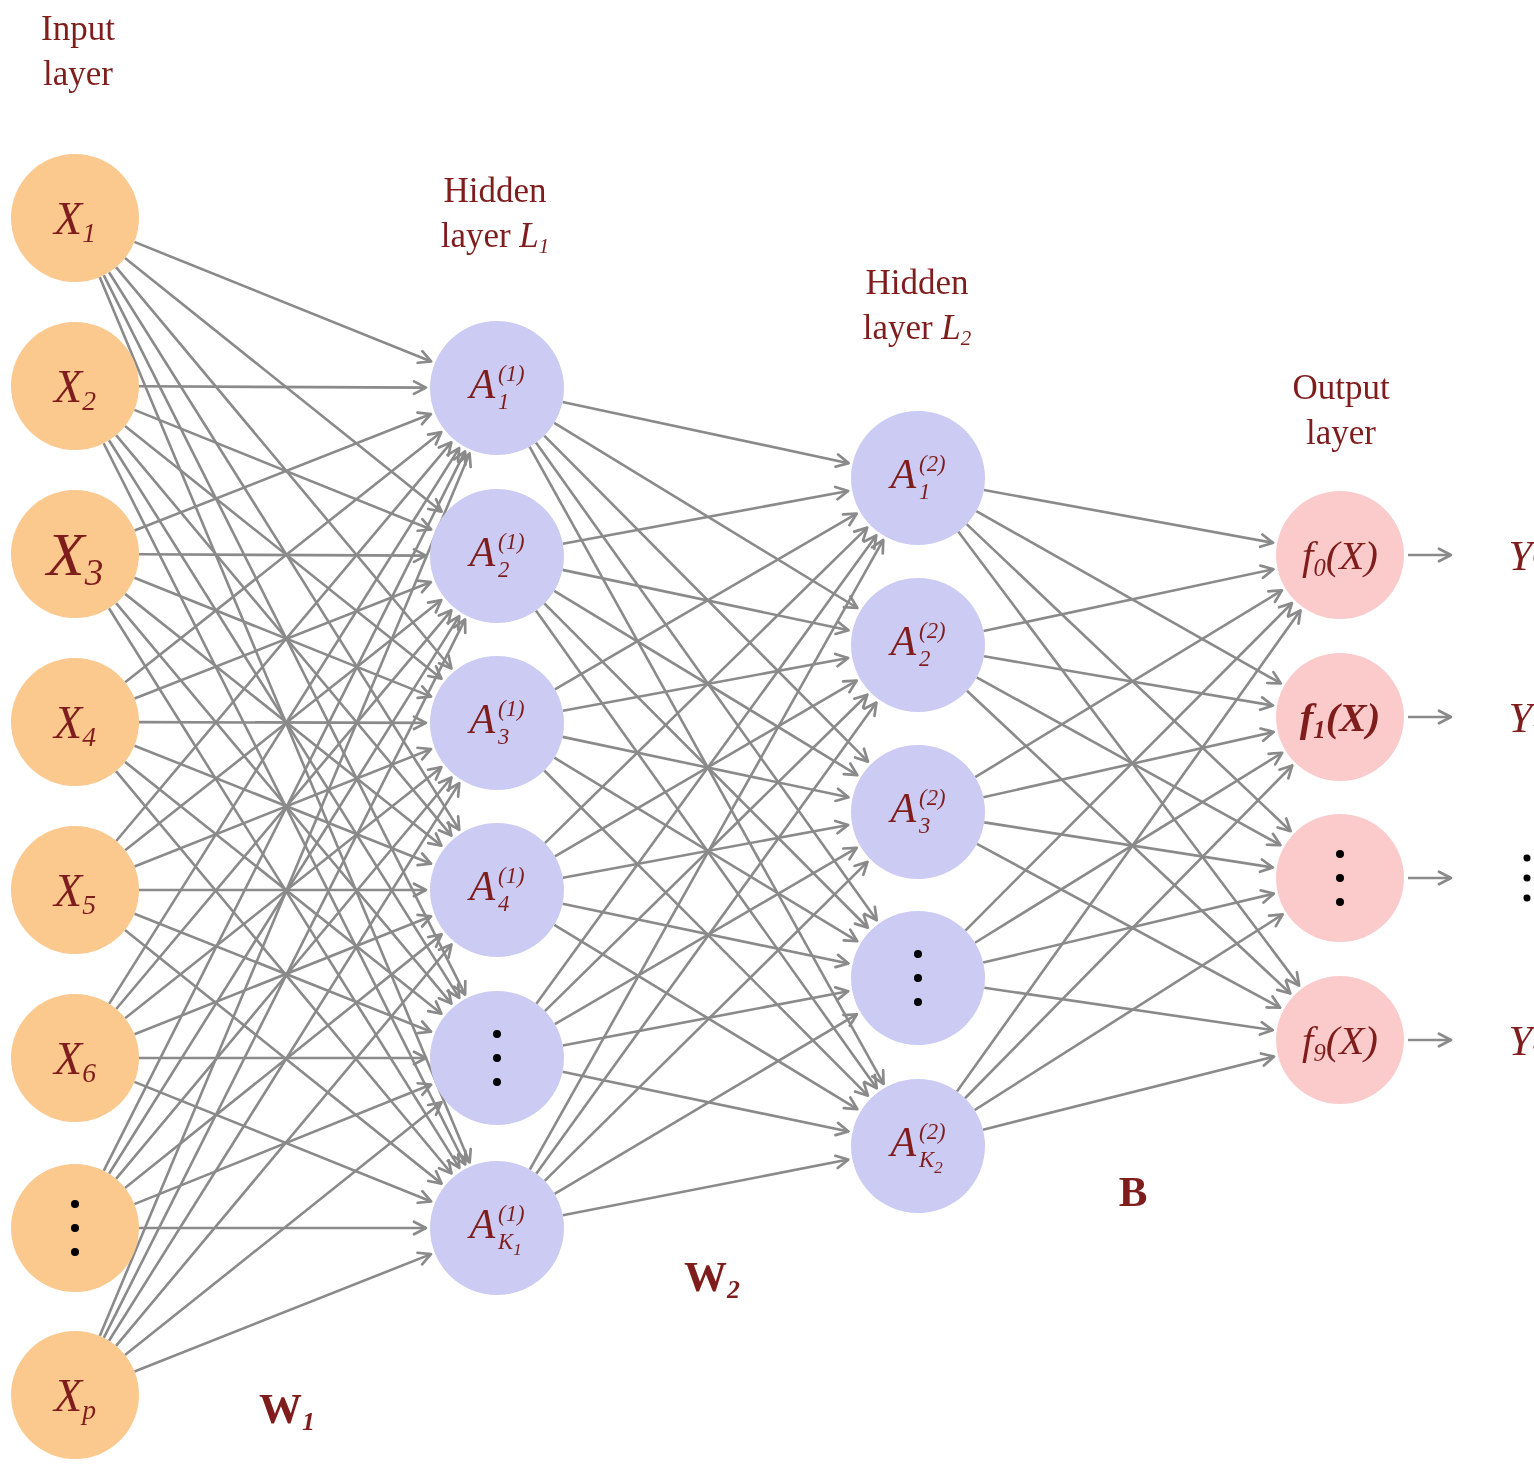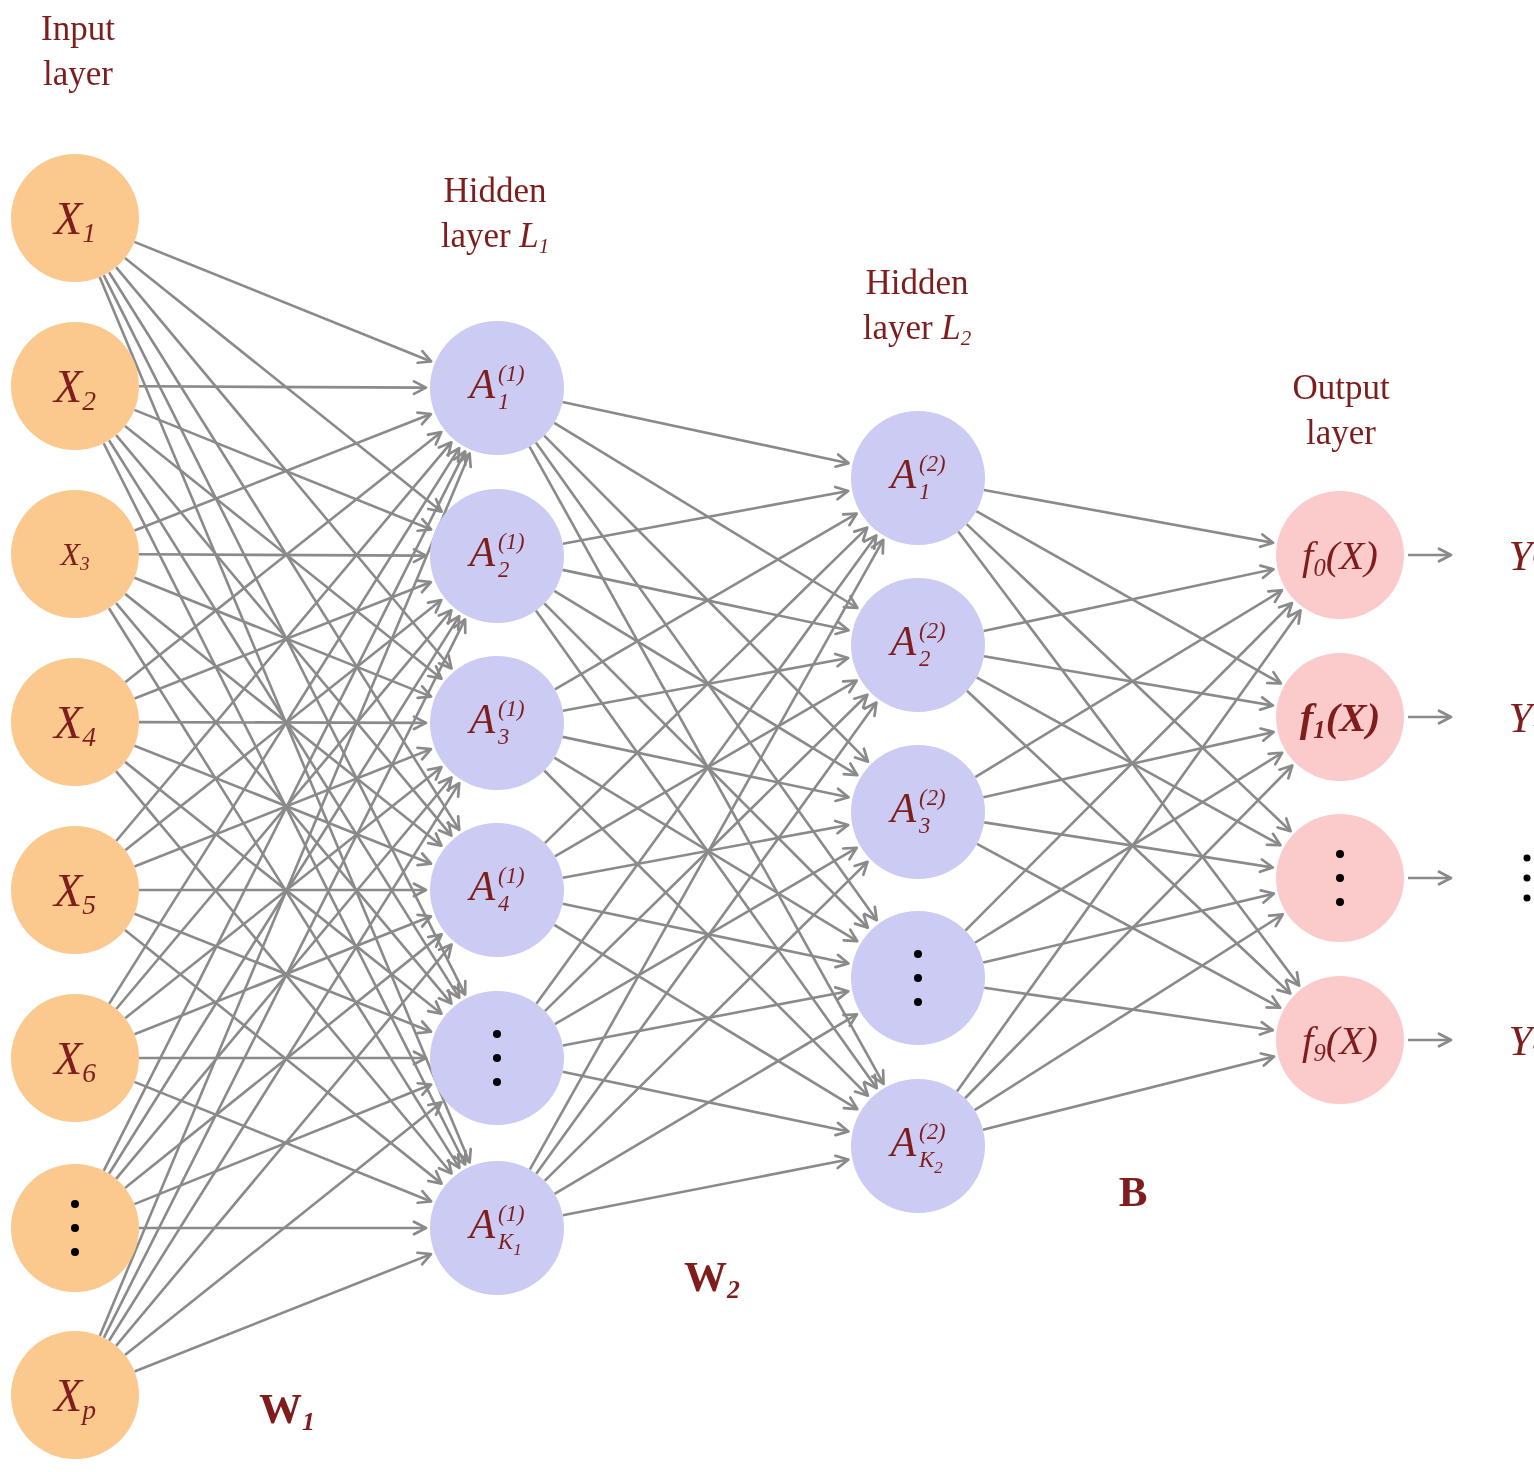--- a/index.html
+++ b/index.html
@@ -157,21 +157,21 @@
 <div class="header" style="left: 78px; top: 6px;">
       <div class="hline"><span>Input</span></div>
       <div class="hline"><span>layer</span></div>
     </div>
     <div class="node" style="left: 11px; top: 154px; height: 128px; width: 128px; background: rgb(251, 200, 142); font-size: 46px;">
       <span class="nlabel"><span class="it">X</span><sub class="ss">1</sub></span>
     </div>
     <div class="node" style="left: 11px; top: 322px; height: 128px; width: 128px; background: rgb(251, 200, 142); font-size: 46px;">
       <span class="nlabel"><span class="it">X</span><sub class="ss">2</sub></span>
     </div>
-    <div class="node" style="left: 11px; top: 490px; height: 128px; width: 128px; background: rgb(251, 200, 142); font-size: 32px;">
+    <div class="node" style="left: 11px; top: 490px; height: 128px; width: 128px; background: rgb(251, 200, 142); font-size: 62px;">
       <span class="nlabel"><span class="it">X</span><sub class="ss">3</sub></span>
     </div>
     <div class="node" style="left: 11px; top: 658px; height: 128px; width: 128px; background: rgb(251, 200, 142); font-size: 46px;">
       <span class="nlabel"><span class="it">X</span><sub class="ss">4</sub></span>
     </div>
     <div class="node" style="left: 11px; top: 826px; height: 128px; width: 128px; background: rgb(251, 200, 142); font-size: 46px;">
       <span class="nlabel"><span class="it">X</span><sub class="ss">5</sub></span>
     </div>
     <div class="node" style="left: 11px; top: 994px; height: 128px; width: 128px; background: rgb(251, 200, 142); font-size: 46px;">
       <span class="nlabel"><span class="it">X</span><sub class="ss">6</sub></span>

